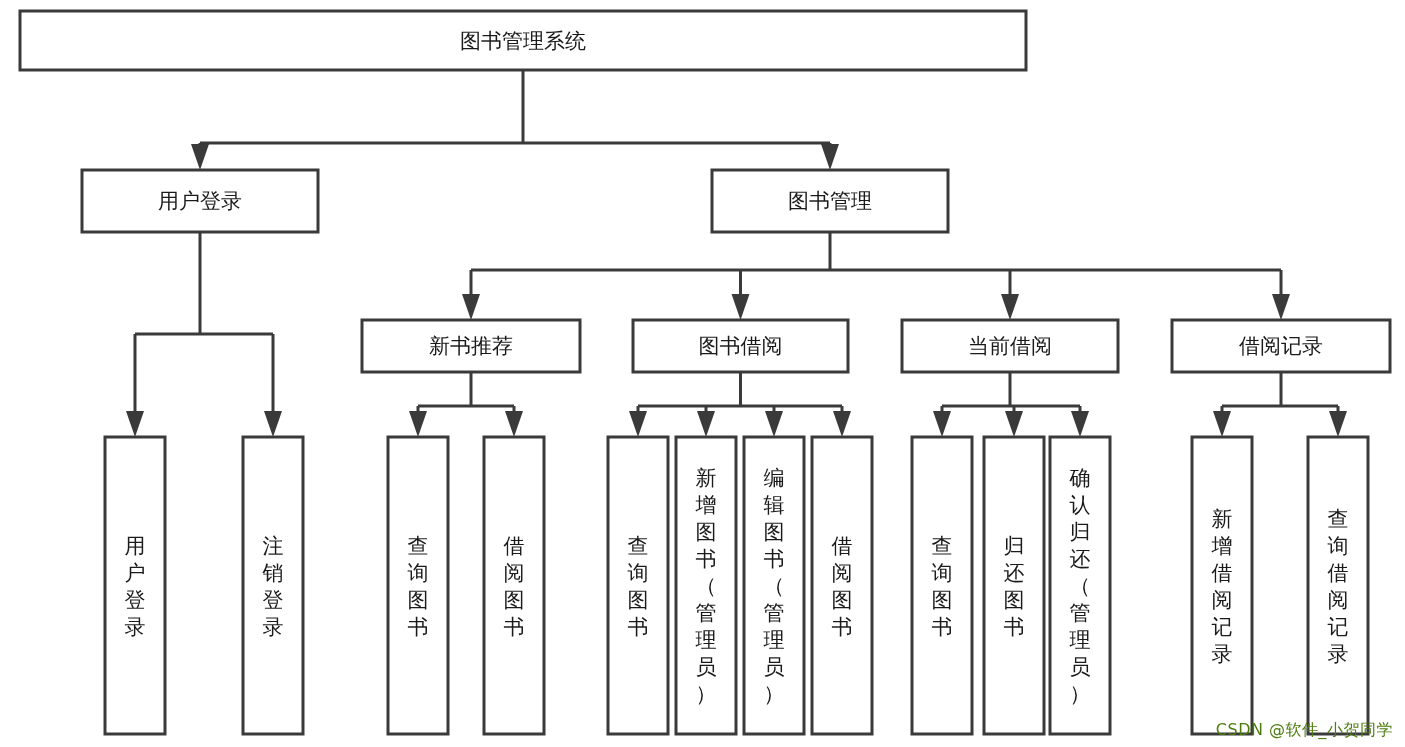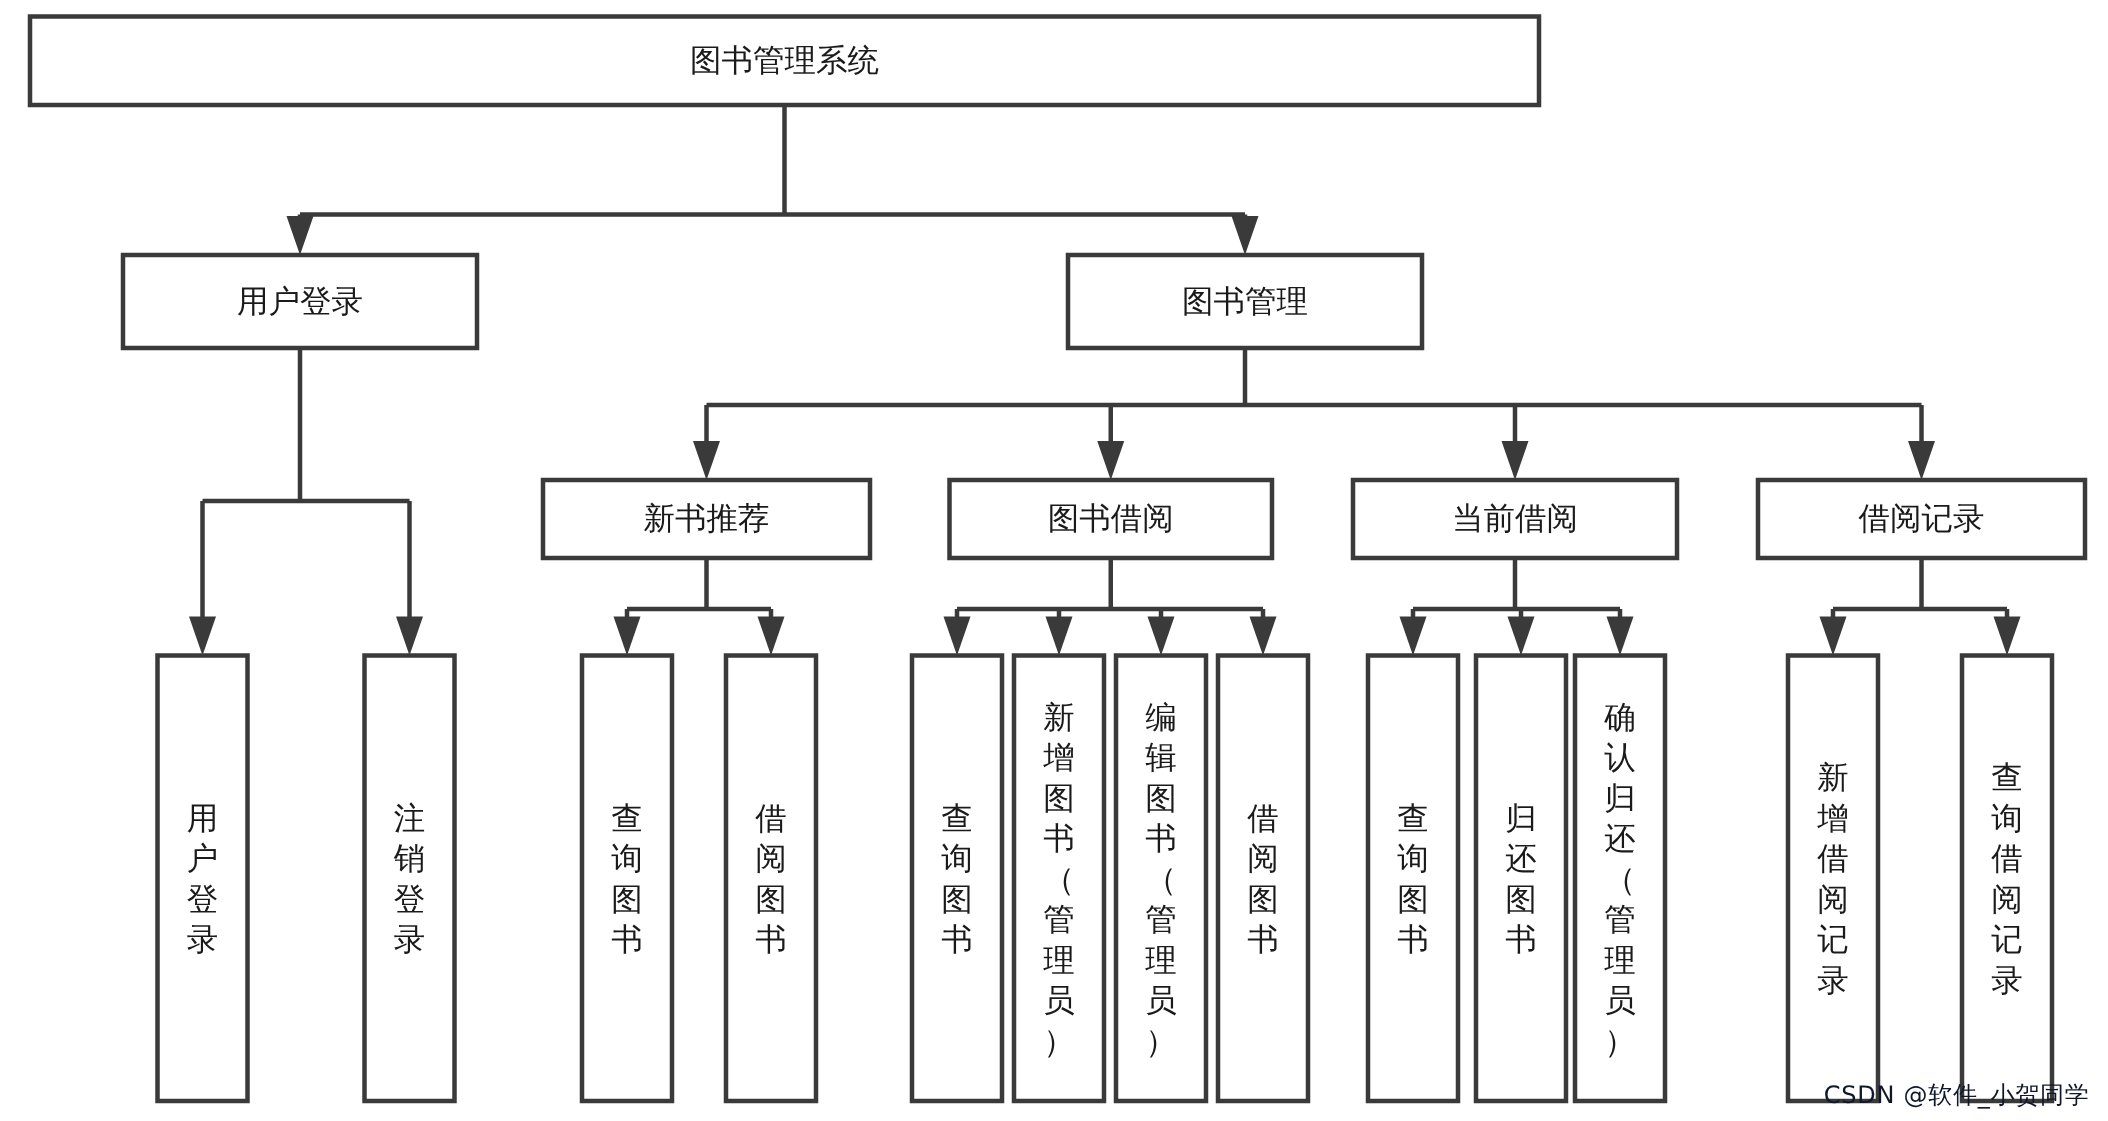--- a/index.html
+++ b/index.html
@@ -53,21 +53,21 @@
     font-size: 21px;
     fill: #1a1a1a;
     text-anchor: middle;
   }
   .watermark-text {
     position: absolute;
     right: 12px;
     bottom: 6px;
     font-family: "DejaVu Sans", "Liberation Sans", sans-serif;
     font-size: 16px;
-    color: #0f172a;
+    color: #4d7c0f;
     letter-spacing: 0.5px;
     white-space: nowrap;
     user-select: none;
   }
 </style>
 </head>
 <body>
 
 <div id="diagram-root">
   <svg class="diagram-canvas" viewBox="0 0 1405 747">

